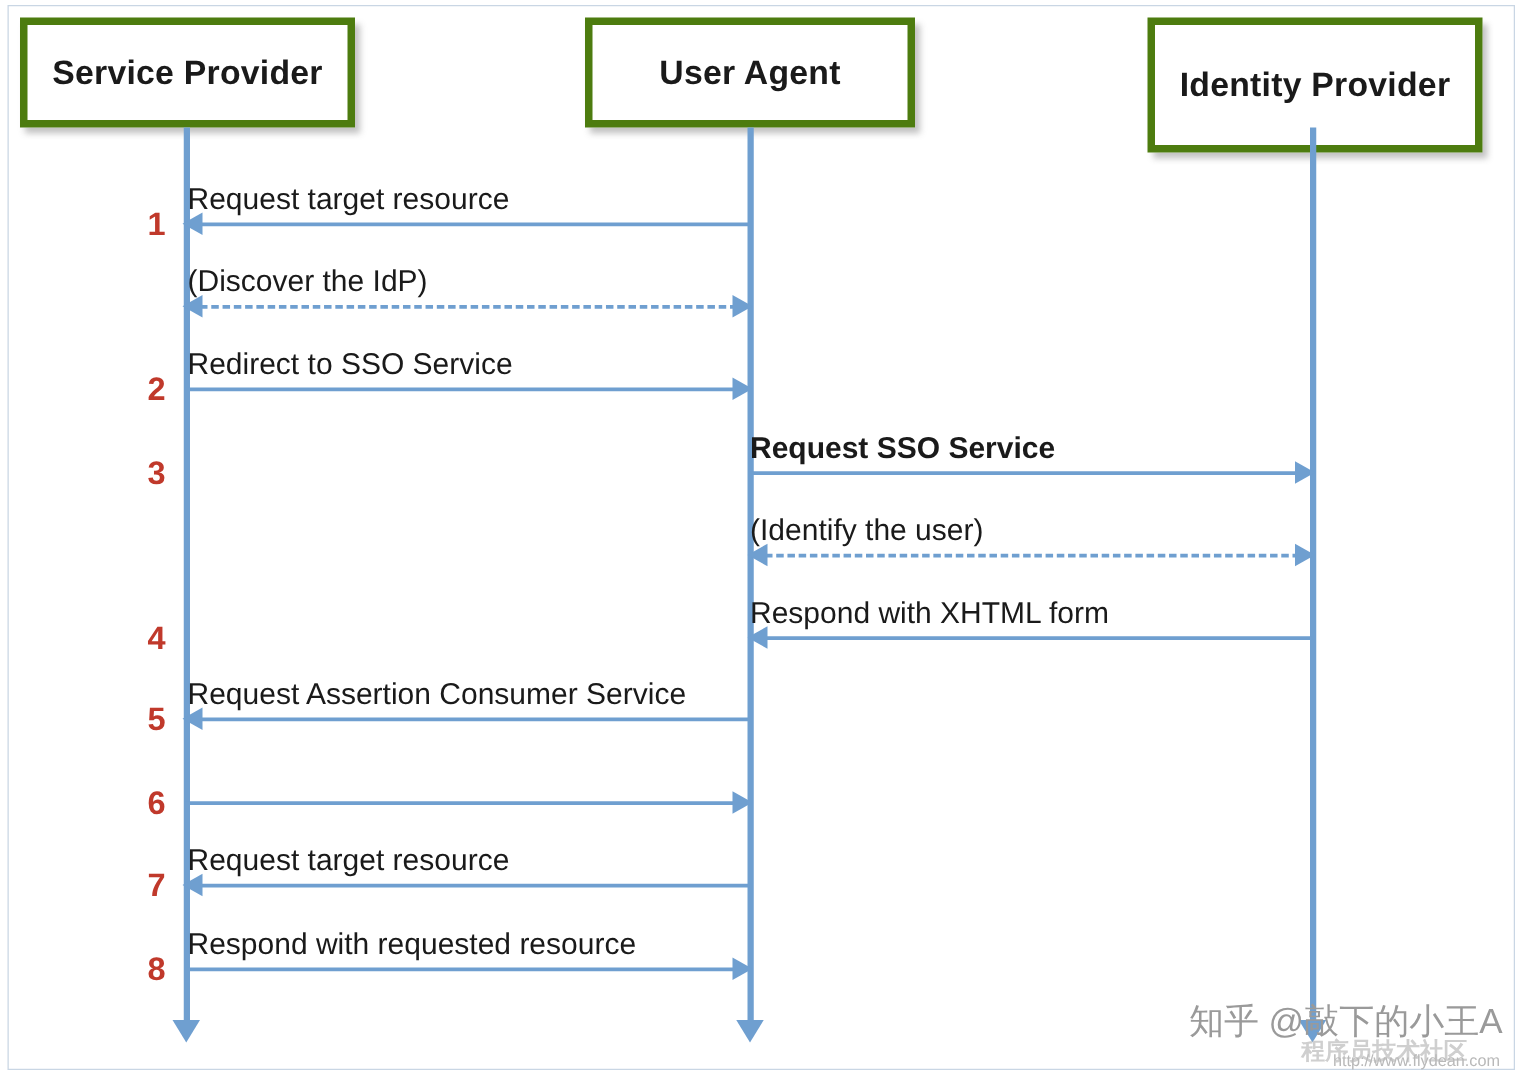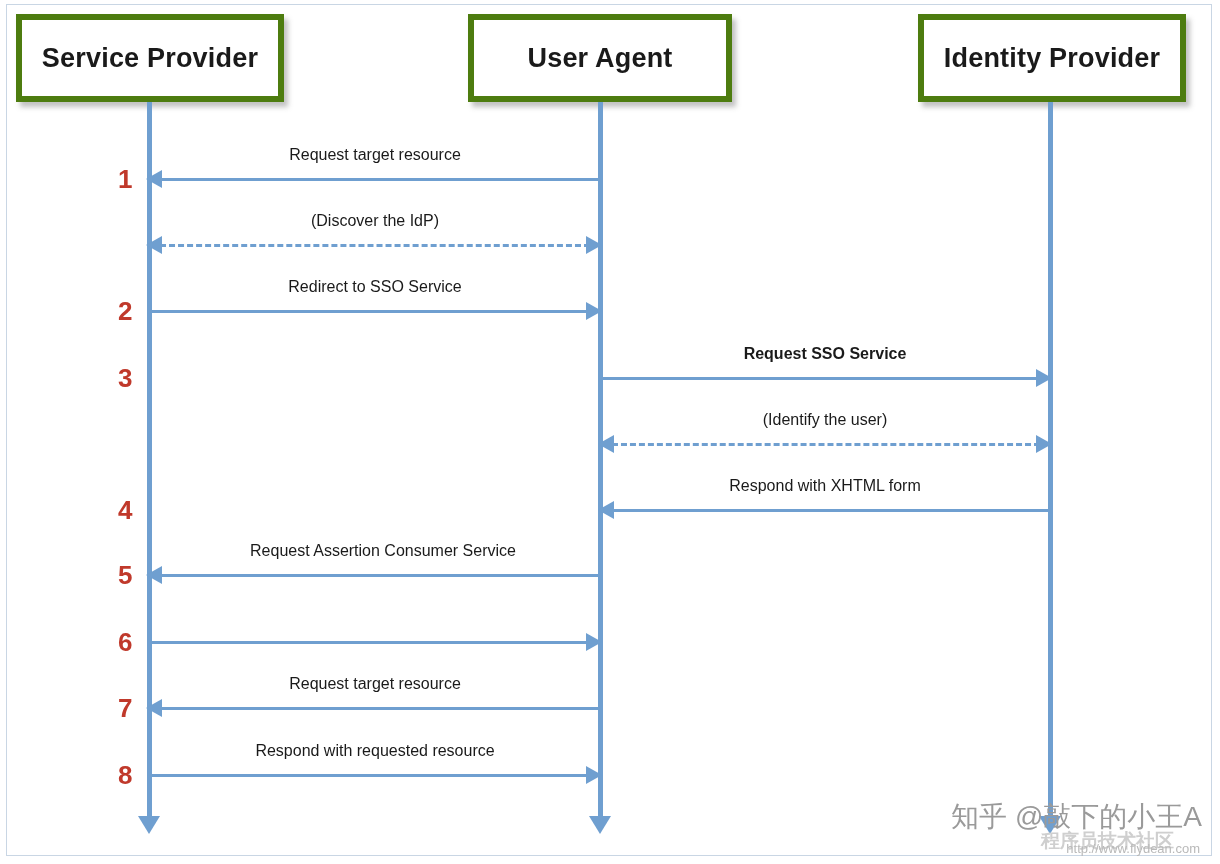--- a/index.html
+++ b/index.html
@@ -81,24 +81,24 @@
     border-bottom: 9px solid transparent;
   }
   .arrowhead.left {
     border-right: 16px solid #6f9fd0;
   }
   .arrowhead.right {
     border-left: 16px solid #6f9fd0;
   }
   .msg-label {
     position: absolute;
-    font-size: 16px;
+    font-size: 24px;
     color: #1a1a1a;
     white-space: nowrap;
-    text-align: center;
+    text-align: left;
   }
   .step-num {
     position: absolute;
     font-size: 26px;
     font-weight: bold;
     color: #c0392b;
   }
 
   
   .wm-zhihu {
@@ -132,21 +132,21 @@
 
 <div id="stage">
   <div class="frame"></div>
 
   <div class="actor" style="left:16px; top:14px; width:268px; height:88px;">
     <span>Service Provider</span>
   </div>
   <div class="actor" style="left:468px; top:14px; width:264px; height:88px;">
     <span>User Agent</span>
   </div>
-  <div class="actor" style="left:918px; top:14px; width:268px; height:88px;">
+  <div class="actor" style="left:918px; top:14px; width:268px; height:108px;">
     <span>Identity Provider</span>
   </div>
 
   <div class="lifeline" style="left:147px; top:102px; height:718px;"></div>
   <div class="lifeline-head" style="left:138px; top:816px;"></div>
 
   <div class="lifeline" style="left:598px; top:102px; height:718px;"></div>
   <div class="lifeline-head" style="left:589px; top:816px;"></div>
 
   <div class="lifeline" style="left:1048px; top:102px; height:718px;"></div>

